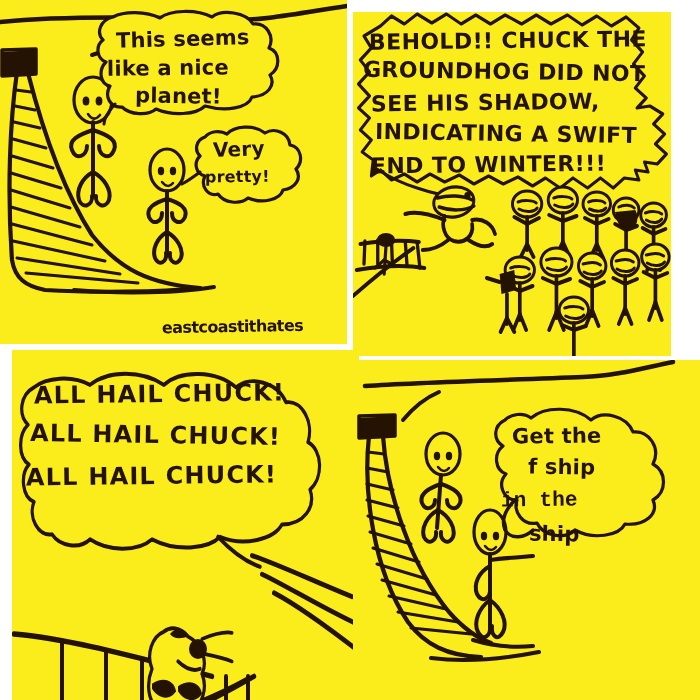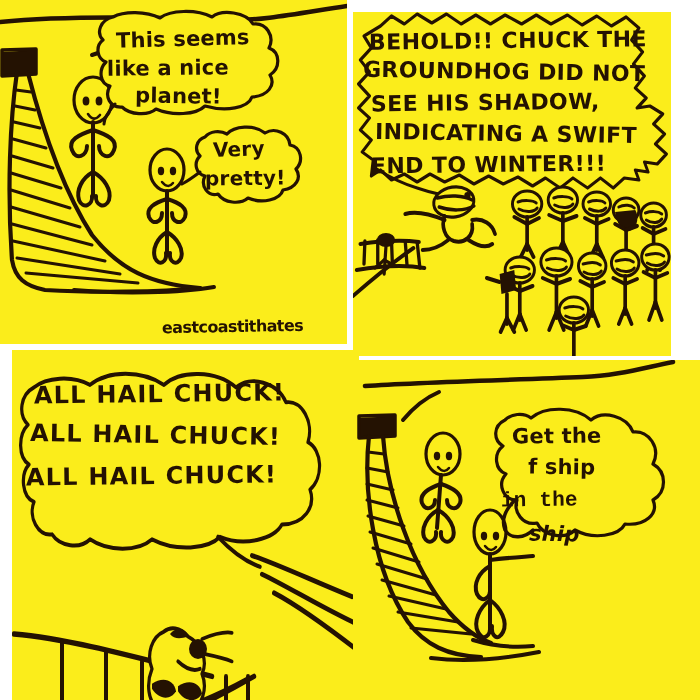--- a/index.html
+++ b/index.html
@@ -73,21 +73,21 @@
   .line-skew-a { transform: rotate(-1.6deg); }
   .line-skew-b { transform: rotate(0.9deg); }
   .line-skew-c { transform: rotate(-0.7deg); }
   .line-skew-e { transform: rotate(-2.2deg); }
 
   
   #p1-b1-l1 { left: 116px; top: 28px;  font-size: 21px; }
   #p1-b1-l2 { left: 107px; top: 57px;  font-size: 21px; }
   #p1-b1-l3 { left: 135px; top: 85px;  font-size: 21px; }
   #p1-b2-l1 { left: 213px; top: 139px; font-size: 20px; }
-  #p1-b2-l2 { left: 205px; top: 168px; font-size: 20px; }
+  #p1-b2-l2 { left: 205px; top: 168px; font-size: 16px; }
 
   
   #p1-sig {
     left: 162px; top: 318px;
     font-size: 16px;
     letter-spacing: -0.6px;
     transform: rotate(-1deg);
   }
 
   
@@ -108,21 +108,21 @@
   }
   #p3-l1 { left: 22px; top: 32px; }
   #p3-l2 { left: 18px; top: 73px; }
   #p3-l3 { left: 14px; top: 114px; }
 
   
   .shout4 { font-size: 21px; }
   #p4-l1 { left: 159px; top: 65px;  }
   #p4-l2 { left: 175px; top: 96px;  }
   #p4-l3 { left: 148px; top: 130px; font-family: Liberation Mono, monospace; }
-  #p4-l4 { left: 176px; top: 163px; font-style: italic; }
+  #p4-l4 { left: 176px; top: 163px; }
 </style>
 </head>
 <body>
 
 <div class="comic">
 
   <div class="panel" id="panel-1">
     <svg viewBox="0 0 347 344" preserveAspectRatio="none">
 
       <path class="ink" stroke-width="4.5" d="M0,22 C60,16 150,17 228,20 C262,21 300,13 347,6"></path>

